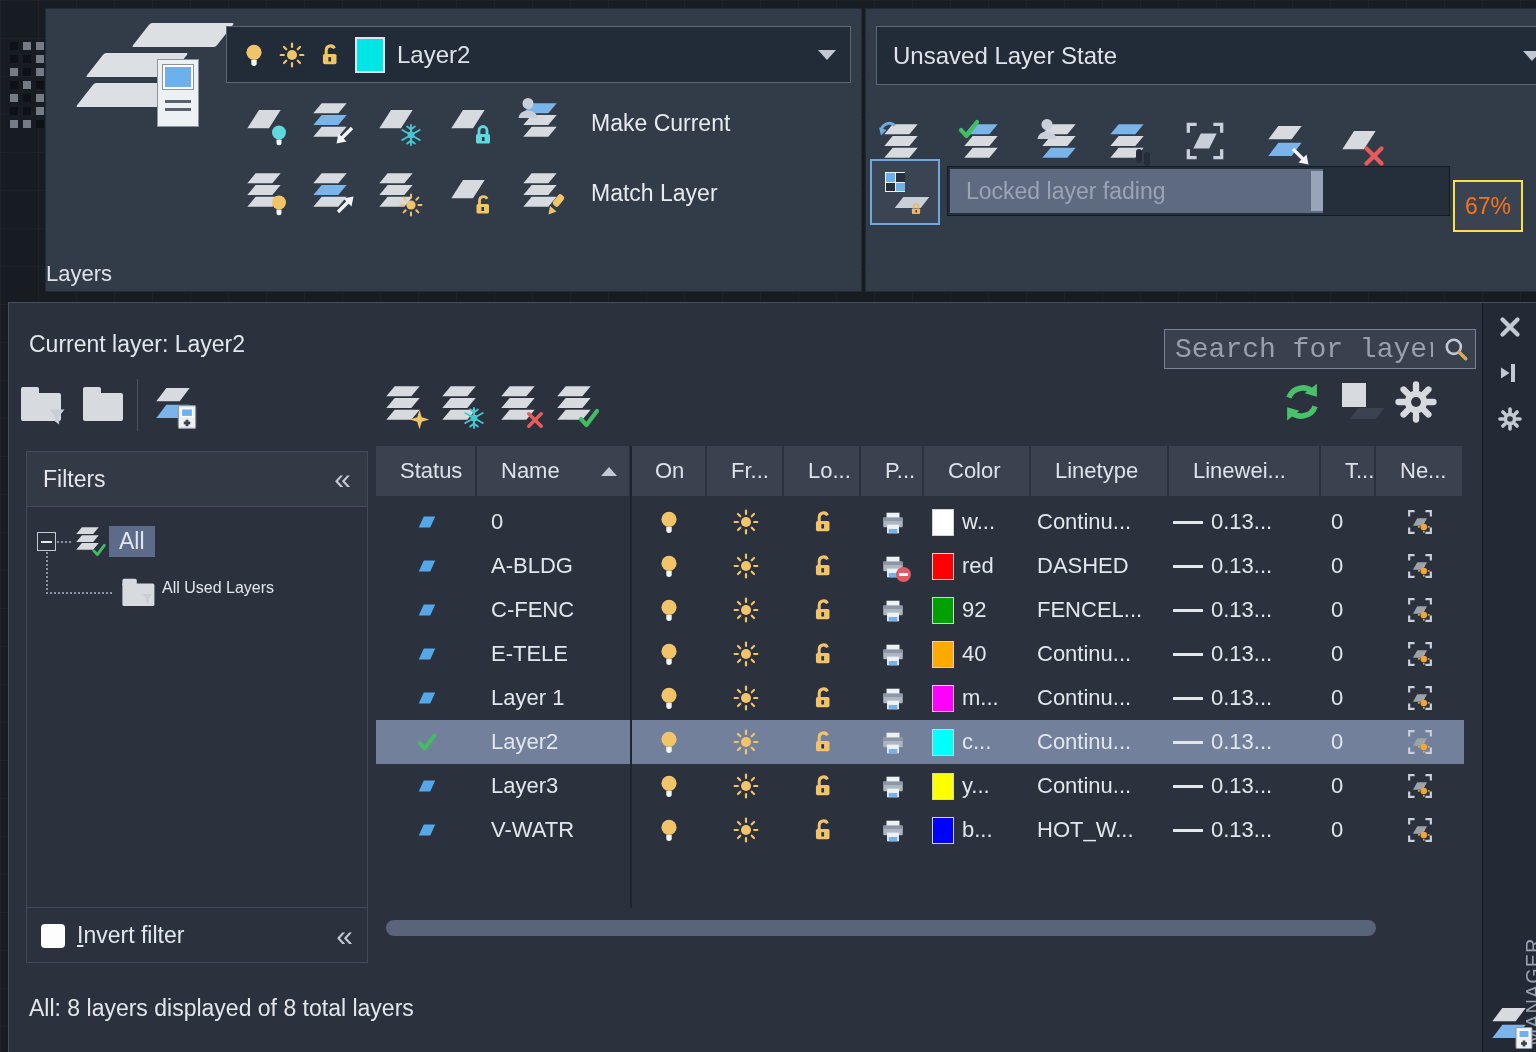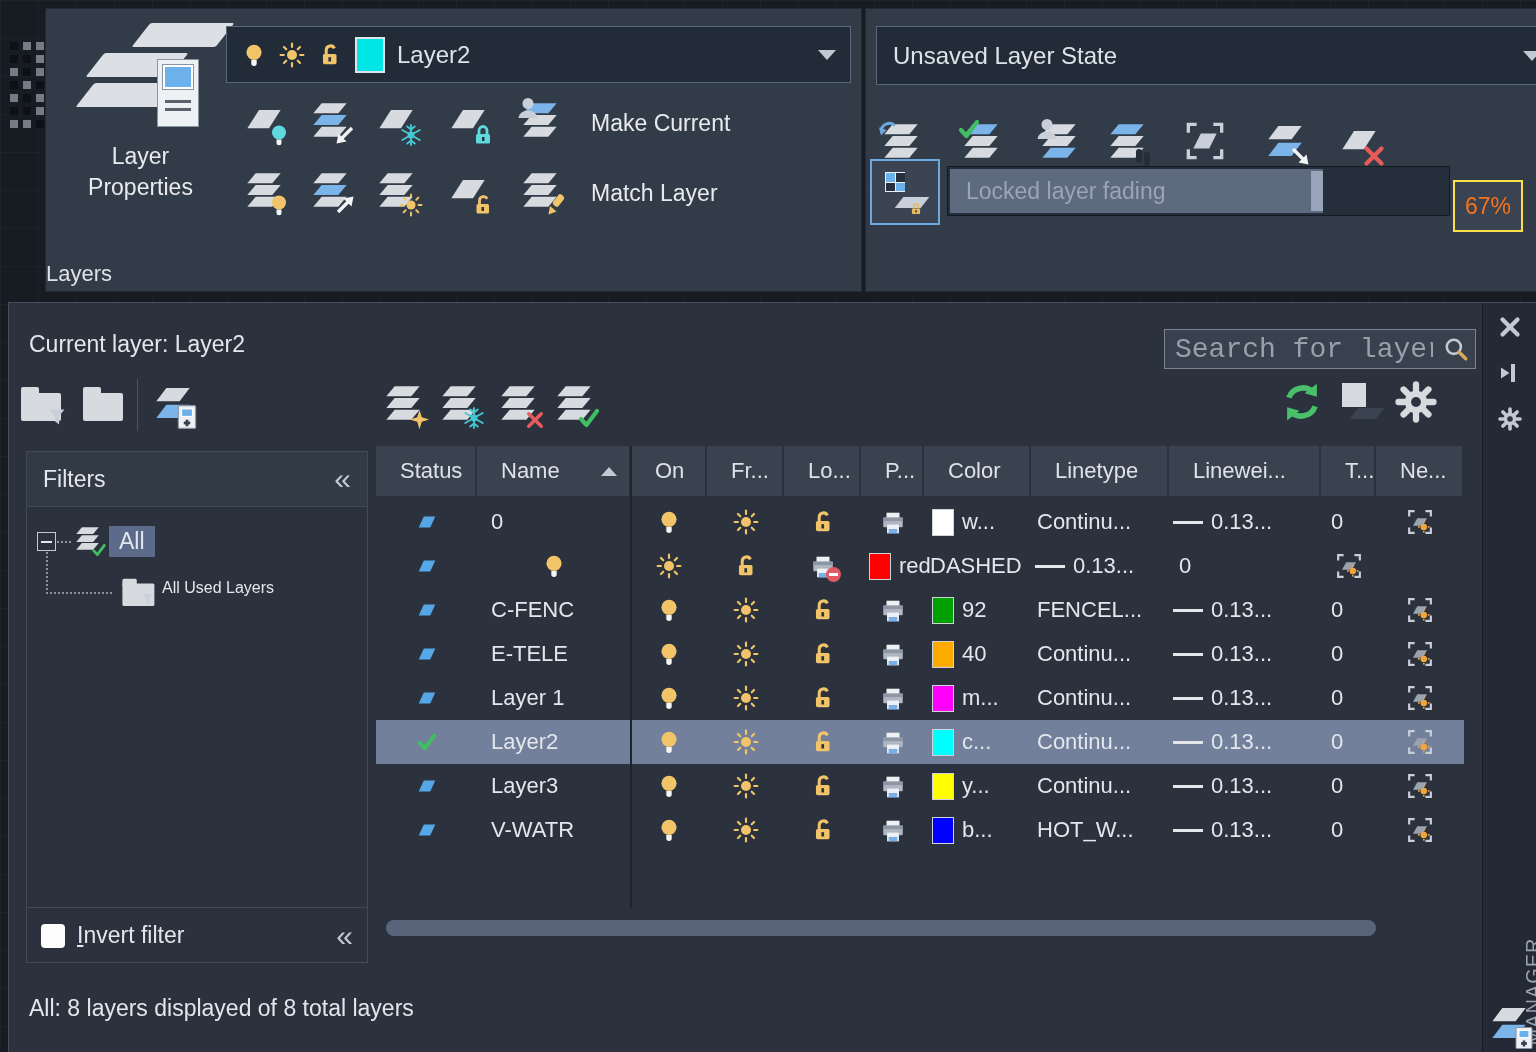--- a/index.html
+++ b/index.html
@@ -321,24 +321,20 @@
       <i class="dk"></i>
     </div>
 
   <section class="panel panel-left">
     <div class="lp-bigbtn">
       <span class="bigicon"><i class="bp p1"></i><i class="bp p2"></i><i class="bp p3"></i><span class="bpanel">
             <i class="bscreen"></i>
             <i class="bline"></i>
             <i class="bline2"></i>
           </span></span>
-      <div class="lp-biglabel">
-          <div>Layer</div>
-          <div>Properties</div>
-        </div>
     </div>
 
     <div class="dd lp-dd">
       <svg class="ic i22 yel">
           <use href="#sym-bulb"></use>
         </svg>
       <svg class="ic i22 yel">
           <use href="#sym-sun"></use>
         </svg>
       <svg class="ic i22 yel">
@@ -682,20 +678,21 @@
           </span>
   </div>
 
   <div class="trow tgrid is-used no-plot">
     <span class="cell c-status">
       <svg class="ic i20 used-ic">
               <use href="#sym-pgram"></use>
             </svg>
 
     </span>
+    <span class="cell c-name">A-BLDG</span>
     <span class="cell c-on">
             <svg class="ic i22 yel">
               <use href="#sym-bulb"></use>
             </svg>
           </span>
     <span class="cell c-fr">
             <svg class="ic i22 yel">
               <use href="#sym-sun"></use>
             </svg>
           </span>

